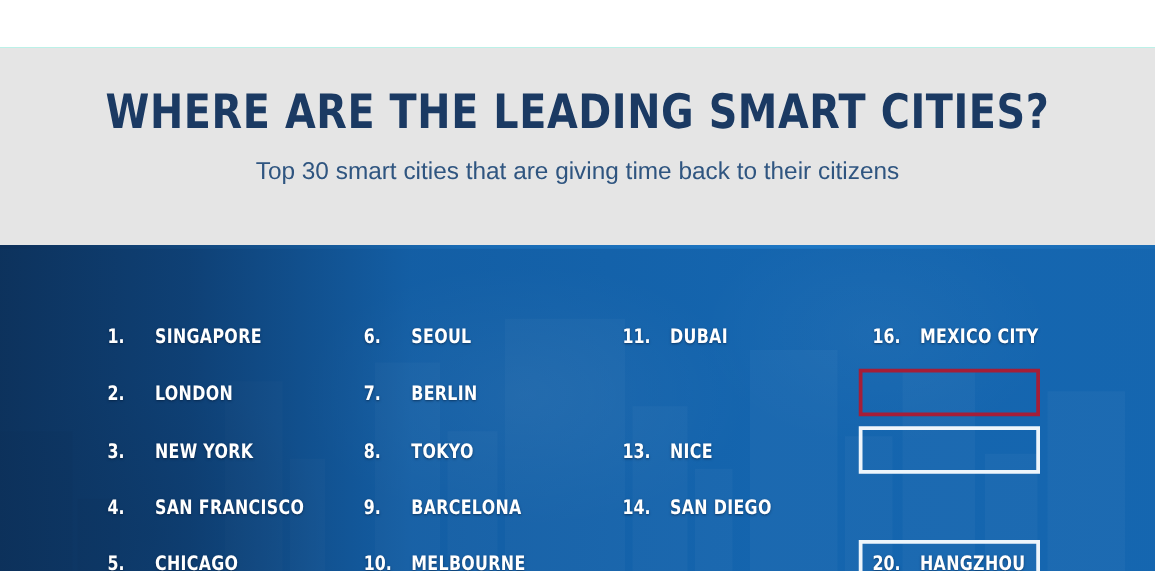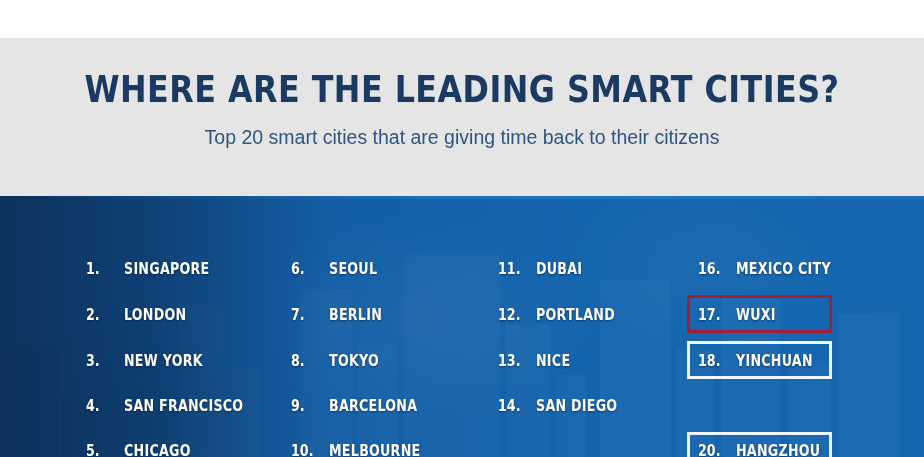--- a/index.html
+++ b/index.html
@@ -191,21 +191,21 @@
   .h20 { top: 236px; }
 </style>
 </head>
 <body>
 
 <div class="screen">
 
   <div class="header">
     <div class="header-inner">
       <h1 class="title">WHERE ARE THE LEADING SMART CITIES?</h1>
-      <p class="subtitle">Top 20 smart cities that are giving time back to their citizens</p>
+      <p class="subtitle">Top 30 smart cities that are giving time back to their citizens</p>
     </div>
   </div>
 
   <div class="panel">
 
     <div class="city-layer city-b"></div>
     <div class="city-layer">
       <div class="bldg dark" style="left:0px;   width:58px;  height:150px;"></div>
       <div class="bldg dark" style="left:62px;  width:34px;  height:96px;"></div>
       <div class="bldg" style="left:180px; width:46px;  height:190px;"></div>
@@ -271,51 +271,39 @@
           <span class="num">10.</span>
           <span class="city">MELBOURNE</span>
         </div>
       </div>
 
       <div class="col col-3">
         <div class="row r1">
           <span class="num">11.</span>
           <span class="city">DUBAI</span>
         </div>
-        <div class="row r2">
-          <span class="num">12.</span>
-          <span class="city">PORTLAND</span>
-        </div>
         <div class="row r3">
           <span class="num">13.</span>
           <span class="city">NICE</span>
         </div>
         <div class="row r4">
           <span class="num">14.</span>
           <span class="city">SAN DIEGO</span>
         </div>
       </div>
 
       <div class="col col-4">
         <div class="hl hl-red   h17"></div>
         <div class="hl hl-white h18"></div>
         <div class="hl hl-white h20"></div>
 
         <div class="row r1">
           <span class="num">16.</span>
           <span class="city">MEXICO CITY</span>
         </div>
-        <div class="row r2">
-          <span class="num">17.</span>
-          <span class="city">WUXI</span>
-        </div>
-        <div class="row r3">
-          <span class="num">18.</span>
-          <span class="city">YINCHUAN</span>
-        </div>
         <div class="row r5">
           <span class="num">20.</span>
           <span class="city">HANGZHOU</span>
         </div>
       </div>
 
     </div>
   </div>
 </div>
 

